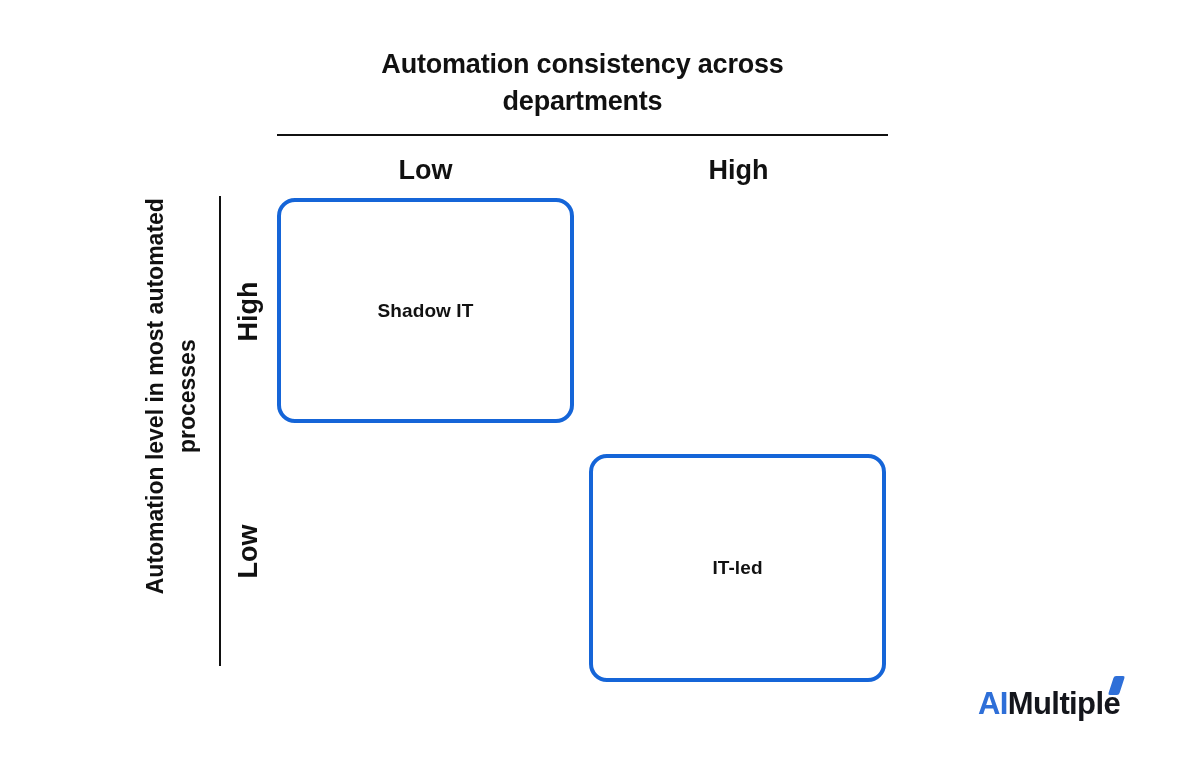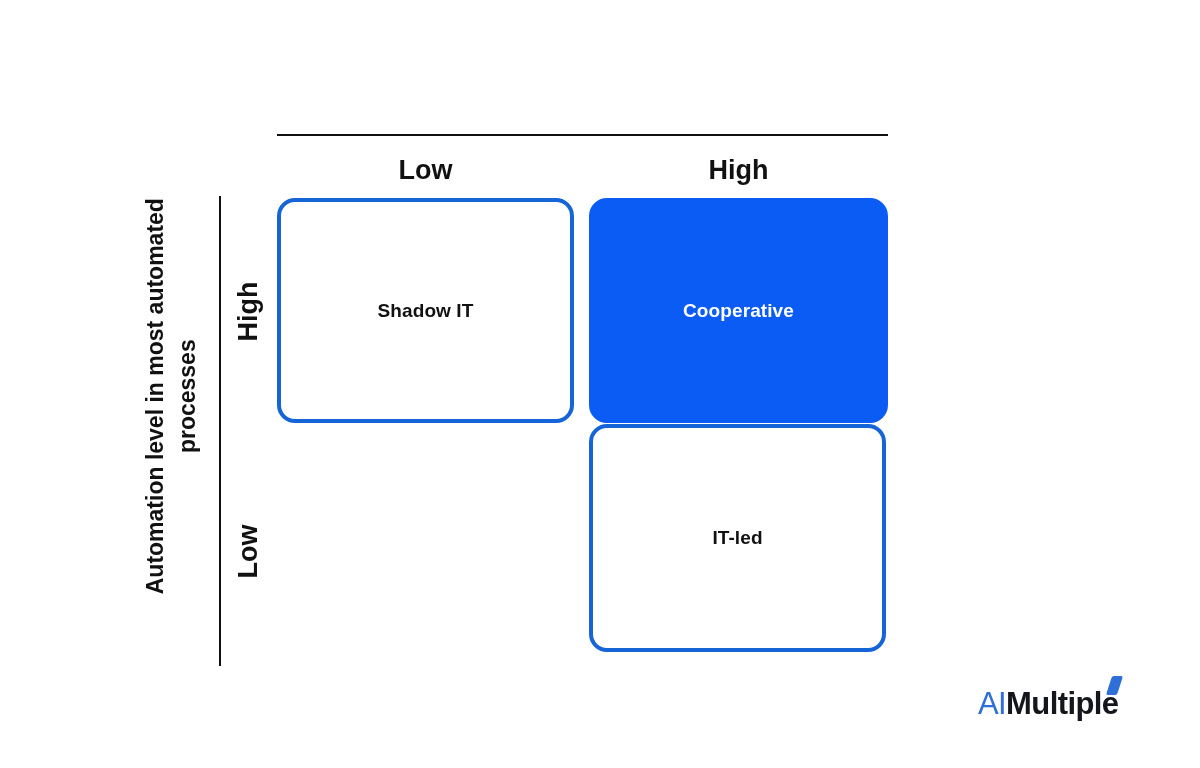--- a/index.html
+++ b/index.html
@@ -121,37 +121,37 @@
   }
   .cell.filled {
     background: #0B5CF5;
     border: 4px solid #0B5CF5;
     color: #ffffff;
   }
 
   .cell-shadow-it   { left: 277px; top: 198px; width: 297px; height: 225px; }
   .cell-cooperative { left: 589px; top: 198px; width: 299px; height: 225px; }
   .cell-risk-averse { left: 277px; top: 438px; width: 297px; height: 228px; }
-  .cell-it-led      { left: 589px; top: 424px; width: 297px; height: 228px; }
+  .cell-it-led      { left: 589px; top: 454px; width: 297px; height: 228px; }
 
   
   .logo {
     position: absolute;
     left: 978px;
     top: 686px;
     height: 34px;
     display: flex;
     align-items: baseline;
     font-size: 31px;
     letter-spacing: -0.6px;
     white-space: nowrap;
   }
   .logo-ai {
     color: #2E6FD8;
-    font-weight: normal;
+    font-weight: bold;
   }
   .logo-multiple {
     color: #14161C;
     font-weight: bold;
   }
   .logo-mark {
     position: absolute;
     right: -2px;
     top: -10px;
     width: 11px;
@@ -159,36 +159,36 @@
     background: #2E6FD8;
     transform: skewX(-18deg);
     border-radius: 2px;
   }
 </style>
 </head>
 <body>
 
 <div id="matrix-root">
 
+  <div class="chart-title">Automation consistency across departments</div>
 
   <div class="x-axis-rule"></div>
 
   <div class="col-header col-low">Low</div>
   <div class="col-header col-high">High</div>
 
   <div class="y-axis-rule"></div>
 
   <div class="y-axis-label">Automation level in most automated processes</div>
 
   <div class="row-label row-high">High</div>
   <div class="row-label row-low">Low</div>
 
   <div class="cell outlined cell-shadow-it">Shadow IT</div>
 
-  <div class="cell filled cell-cooperative">Cooperative</div>
 
 
   <div class="cell outlined cell-it-led">IT-led</div>
 
   <div class="logo">
     <span class="logo-ai">AI</span>
       <span class="logo-multiple">Multiple</span>
     <span class="logo-mark"></span>
   </div>
 

